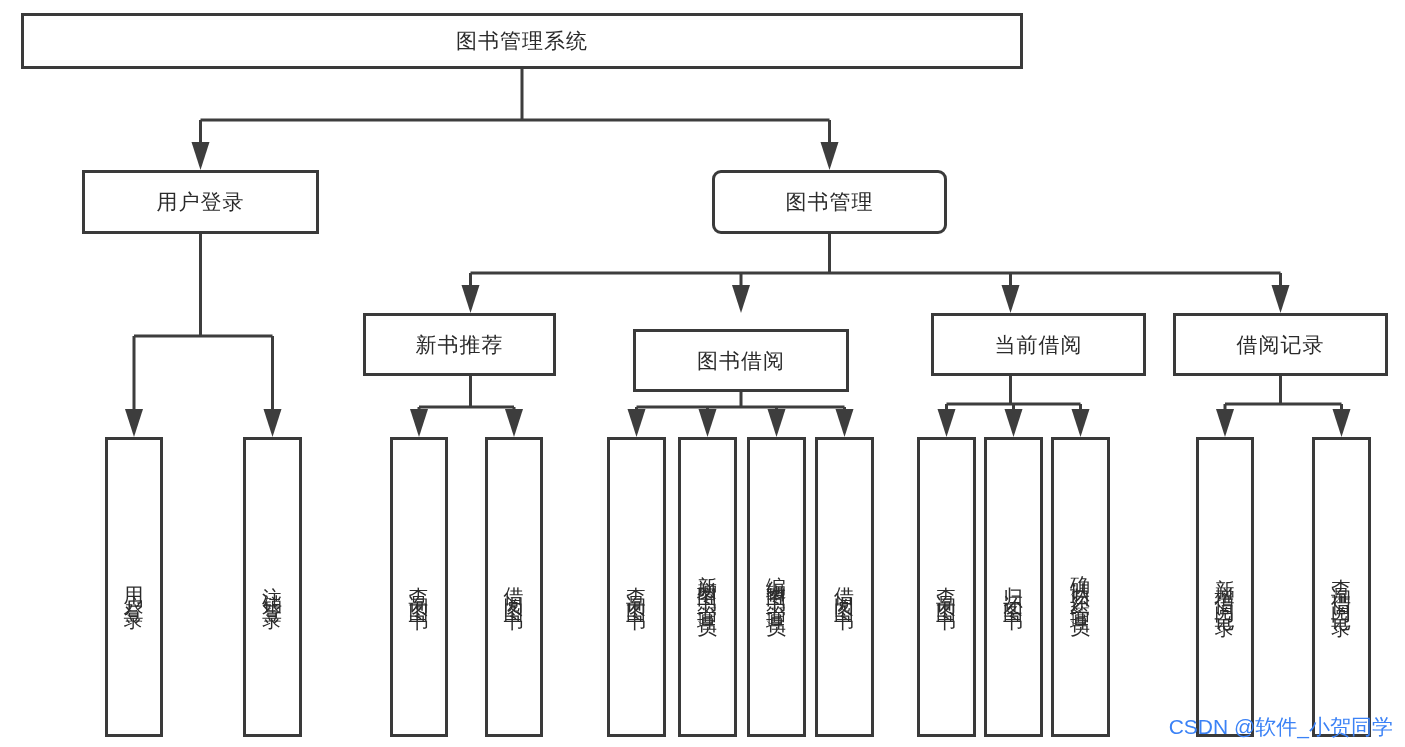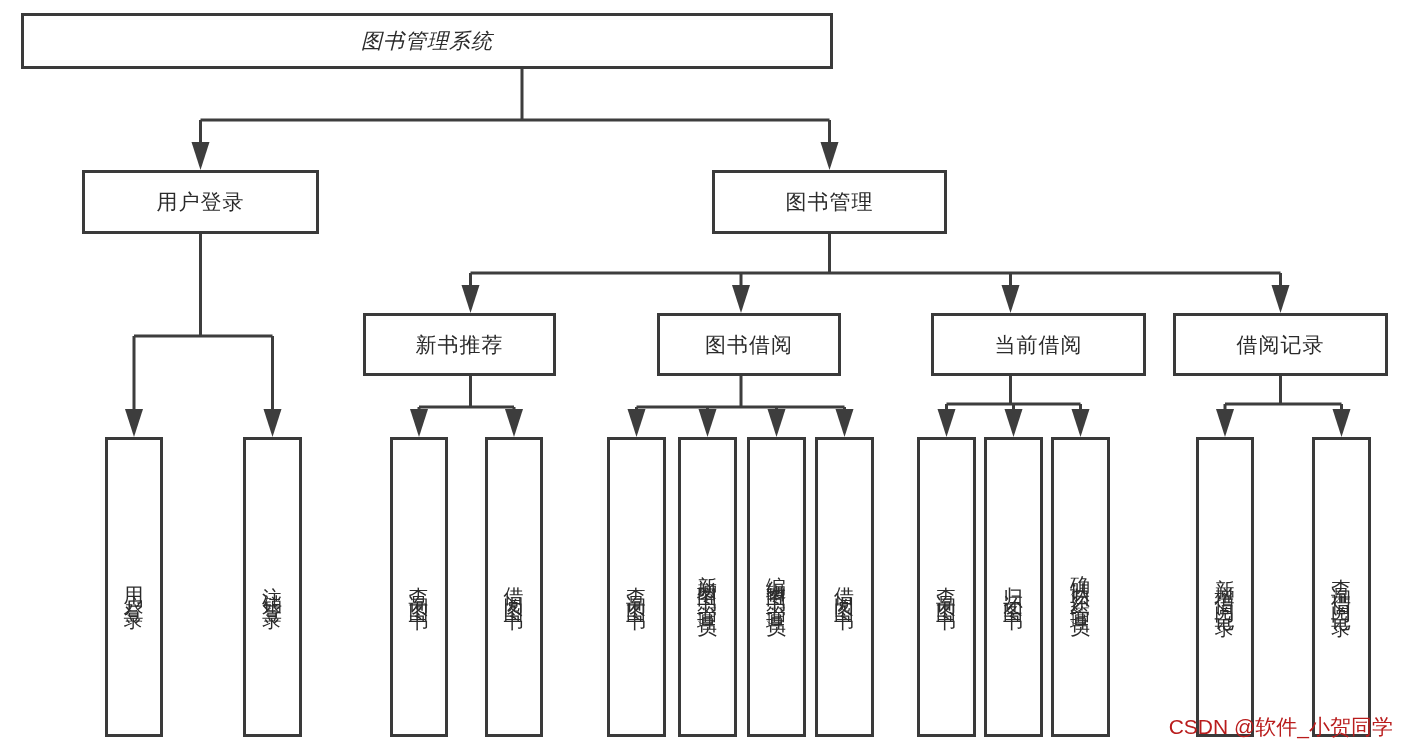--- a/index.html
+++ b/index.html
@@ -36,21 +36,21 @@
     line-height: 1;
     letter-spacing: 8px;
     color: #2b2b2b;
   }
   .v-node.dense .v-text { letter-spacing: 6px; }
   .watermark {
     position: absolute;
     right: 12px;
     bottom: 6px;
     font-size: 21px;
-    color: #b91c1c;
+    color: #3b82f6;
     z-index: 5;
     white-space: nowrap;
   }
 </style>
 </head>
 <body>
 
 <div class="canvas">
 
   <svg class="connector-layer" viewBox="0 0 1405 747" xmlns="http://www.w3.org/2000/svg">
@@ -79,35 +79,35 @@
       <polygon points="776.5,437 767.5,409 785.5,409" fill="#3d3d3d"></polygon>
       <polygon points="844.5,437 835.5,409 853.5,409" fill="#3d3d3d"></polygon>
       <polygon points="946.5,437 937.5,409 955.5,409" fill="#3d3d3d"></polygon>
       <polygon points="1013.5,437 1004.5,409 1022.5,409" fill="#3d3d3d"></polygon>
       <polygon points="1080.5,437 1071.5,409 1089.5,409" fill="#3d3d3d"></polygon>
       <polygon points="1225,437 1216,409 1234,409" fill="#3d3d3d"></polygon>
       <polygon points="1341.5,437 1332.5,409 1350.5,409" fill="#3d3d3d"></polygon>
     </g>
   </svg>
 
-  <div class="node h-node" style="left:21px; top:13px; width:812px; height:56px;font-style:italic;">
+  <div class="node h-node" style="left:21px; top:13px; width:1002px; height:56px;">
     <span>图书管理系统</span>
   </div>
 
   <div class="node h-node" style="left:82px; top:170px; width:237px; height:64px;">
     <span>用户登录</span>
   </div>
-  <div class="node h-node" style="left:712px; top:170px; width:235px; height:64px;">
+  <div class="node h-node" style="left:712px; top:170px; width:235px; height:64px;border-radius:9px;">
     <span>图书管理</span>
   </div>
 
   <div class="node h-node" style="left:363px; top:313px; width:193px; height:63px;">
     <span>新书推荐</span>
   </div>
-  <div class="node h-node" style="left:633px; top:313px; width:184px; height:63px;margin-left:24px;">
+  <div class="node h-node" style="left:633px; top:329px; width:216px; height:63px;">
     <span>图书借阅</span>
   </div>
   <div class="node h-node" style="left:903px; top:313px; width:215px; height:63px;margin-left:28px;">
     <span>当前借阅</span>
   </div>
   <div class="node h-node" style="left:1173px; top:313px; width:215px; height:63px;">
     <span>借阅记录</span>
   </div>
 
   <div class="node v-node" style="left:105px; top:437px; width:58px; height:300px;">

